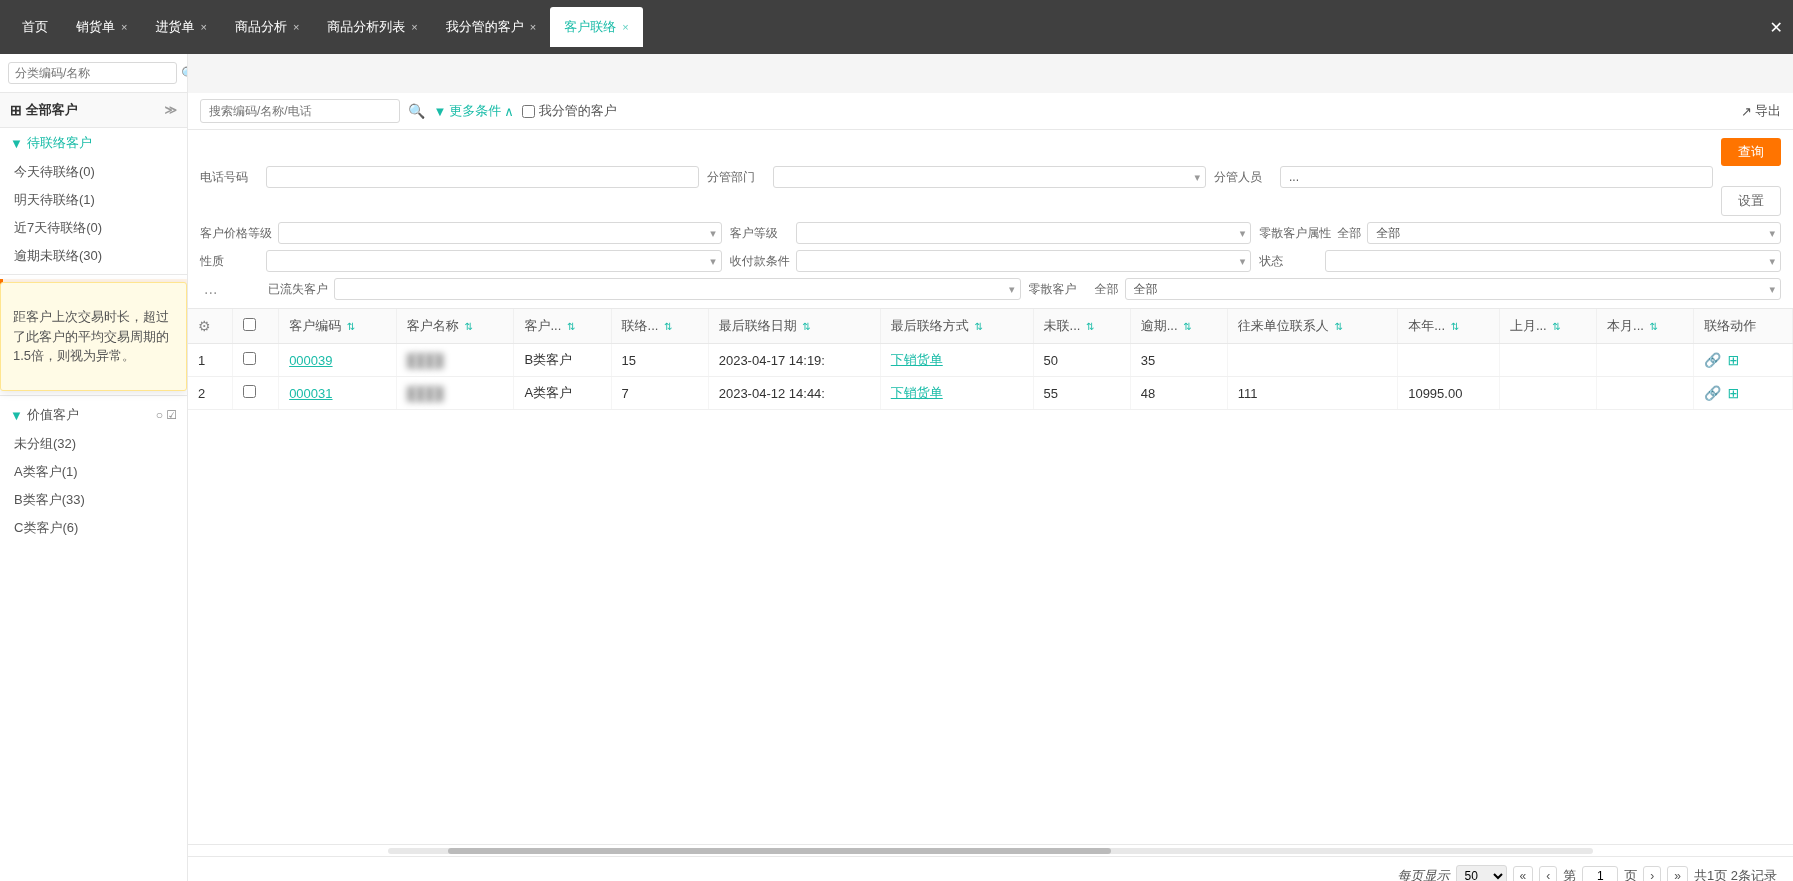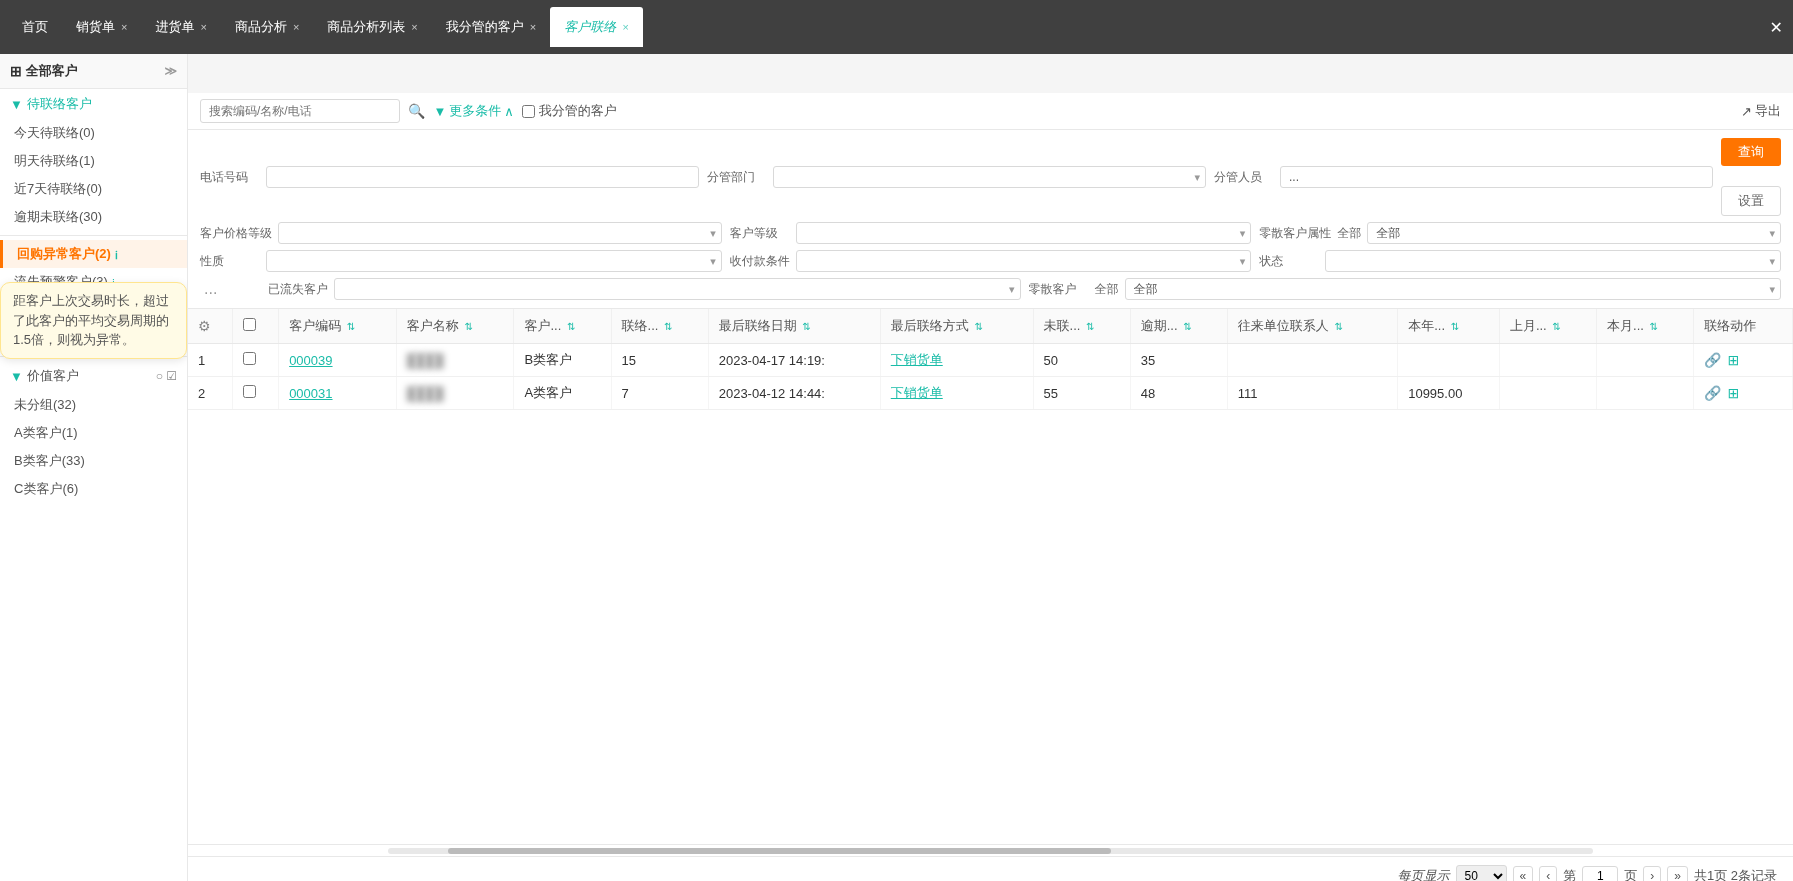--- a/index.html
+++ b/index.html
@@ -8,21 +8,21 @@
     
     .top-nav {
       display: flex; align-items: center;
       background: #404040; height: 54px; padding: 0 8px;
       position: relative;
     }
     .top-nav .nav-item {
       color: #fff; padding: 0 14px; height: 40px; display: flex; align-items: center;
       cursor: pointer; white-space: nowrap; font-size: 13px; position: relative;
     }
-    .top-nav .nav-item.active { background: #fff; color: #1abca8; border-radius: 3px 3px 0 0; font-style: italic; }
+    .top-nav .nav-item.active { background: #fff; color: #1abca8; border-radius: 3px 3px 0 0; }
     .top-nav .nav-item .close-x {
       margin-left: 6px; font-size: 11px; color: inherit; opacity: 0.7;
     }
     .top-nav .nav-close-btn {
       position: absolute; right: 10px; top: 50%; transform: translateY(-50%);
       color: #fff; cursor: pointer; font-size: 16px;
     }
 
     
     .main-layout {
@@ -74,22 +74,22 @@
       padding: 6px 10px; color: #555; font-size: 12px;
       display: flex; align-items: center;
     }
     .sidebar-value-group .arrow { margin-right: 4px; color: #1abca8; }
     .sidebar-value-group .edit-icons { margin-left: auto; color: #999; font-size: 11px; }
 
     
     .tooltip-box {
       position: absolute; left: 0; top: 228px; z-index: 100;
       background: #fffbe6; border: 1px solid #ffe58f;
-      padding: 8px 12px; font-size: 12px; color: #555;
-      max-width: 340px; line-height: 1.5; border-radius: 10px;
+      padding: 24px 12px; font-size: 12px; color: #555;
+      max-width: 340px; line-height: 1.5; border-radius: 3px;
       box-shadow: 0 2px 8px rgba(0,0,0,0.1);
     }
 
     
     .content-area {
       flex: 1; display: flex; flex-direction: column; overflow: hidden;
       background: #f0abfc;
       margin-top: 39px;
     }
 
@@ -248,20 +248,24 @@
   <div class="nav-item active">
     <span>客户联络</span>
     <span class="close-x">×</span>
   </div>
   <span class="nav-close-btn">✕</span>
 </div>
 
 <div class="main-layout">
 
   <div class="sidebar">
+    <div class="sidebar-search">
+      <input type="text" placeholder="分类编码/名称" style="">
+      <span class="search-icon">🔍</span>
+    </div>
     <div class="sidebar-section-header">
       <span class="icon">⊞</span>
       <span>全部客户</span>
       <span class="collapse-btn">≫</span>
     </div>
     <div class="sidebar-group-label">
       <span class="arrow">▼</span>
       <span>待联络客户</span>
     </div>
     <div class="sidebar-item">

